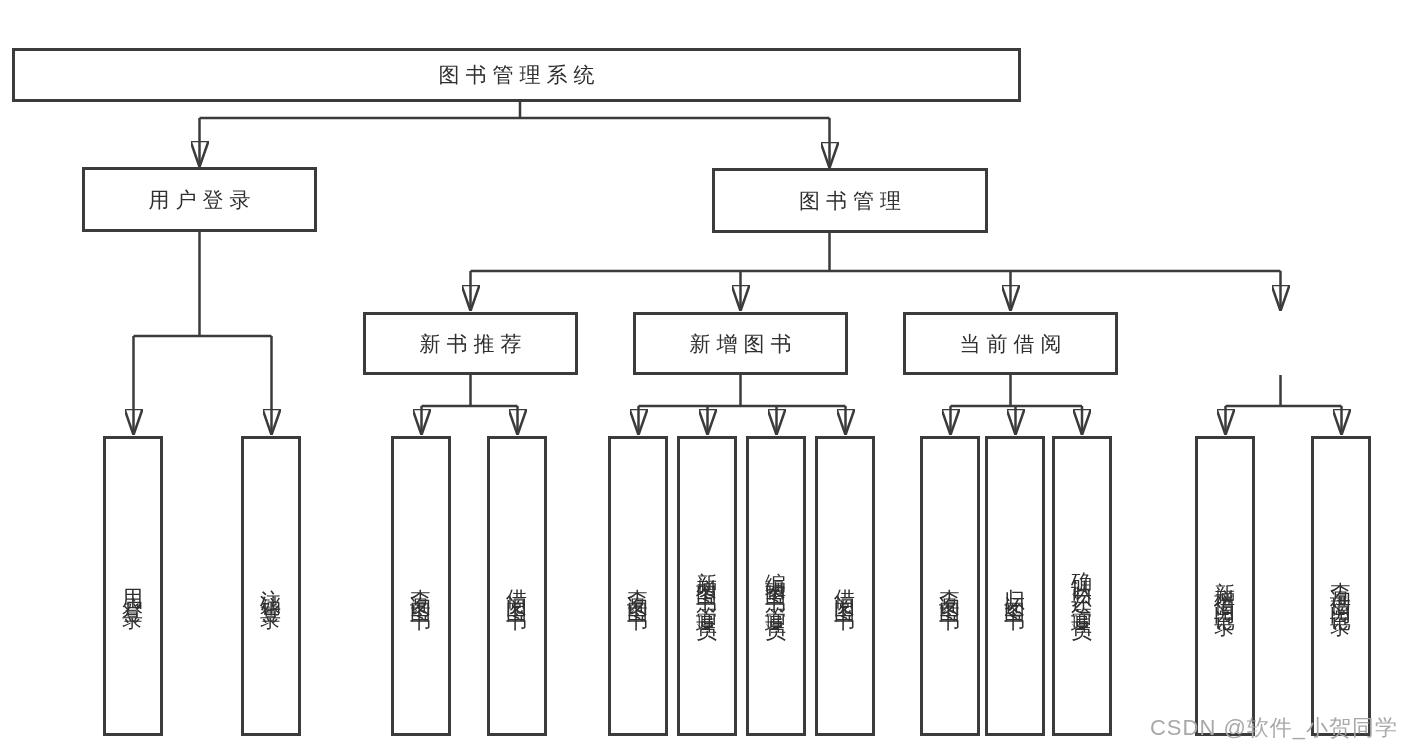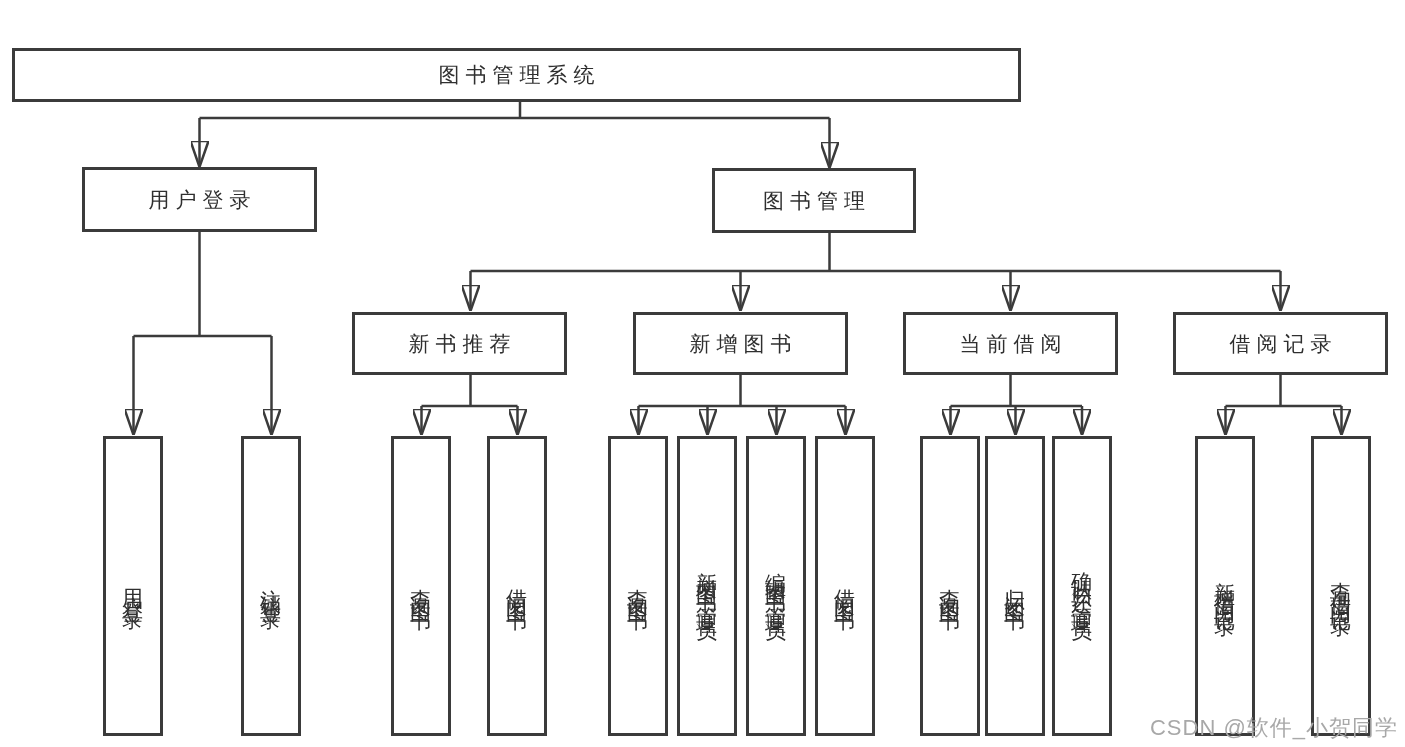--- a/index.html
+++ b/index.html
@@ -32,24 +32,24 @@
   }
   .v-box{
     writing-mode:vertical-rl;text-orientation:mixed;
     font-size:21px;letter-spacing:7px;line-height:1;
     width:60px;height:300px;top:436px;
   }
   
   .box-root{left:12px;top:13px;width:1009px;height:54px;margin-top:35px;}
   
   .box-l2-a{left:82px;top:167px;width:235px;height:65px;}
-  .box-l2-b{left:712px;top:168px;width:204px;height:65px;}
+  .box-l2-b{left:712px;top:168px;width:276px;height:65px;}
   
   .box-l3{top:312px;width:215px;height:63px;}
-  .box-l3-a{left:352px;}
+  .box-l3-a{left:363px;}
   .box-l3-b{left:633px;}
   .box-l3-c{left:903px;text-align:right;}
   .box-l3-d{left:1173px;}
   
   .leaf-1{left:103px;}  .leaf-2{left:241px;}
   .leaf-3{left:391px;}  .leaf-4{left:487px;}
   .leaf-5{left:608px;}  .leaf-6{left:677px;}
   .leaf-7{left:746px;}  .leaf-8{left:815px;}
   .leaf-9{left:920px;}  .leaf-10{left:985px;} .leaf-11{left:1052px;}
   .leaf-12{left:1195px;} .leaf-13{left:1311px;}
@@ -119,21 +119,20 @@
   </svg>
 
   <div class="box h-box box-root">图书管理系统</div>
 
   <div class="box h-box box-l2-a">用户登录</div>
   <div class="box h-box box-l2-b">图书管理</div>
 
   <div class="box h-box box-l3 box-l3-a">新书推荐</div>
   <div class="box h-box box-l3 box-l3-b">新增图书</div>
   <div class="box h-box box-l3 box-l3-c">当前借阅</div>
-  <div class="box h-box box-l3 box-l3-d">借阅记录</div>
 
   <div class="box v-box leaf-1">用户登录</div>
   <div class="box v-box leaf-2">注销登录</div>
 
   <div class="box v-box leaf-3">查询图书</div>
   <div class="box v-box leaf-4">借阅图书</div>
 
   <div class="box v-box leaf-5">查询图书</div>
   <div class="box v-box leaf-6">新增图书（管理员）</div>
   <div class="box v-box leaf-7">编辑图书（管理员）</div>

